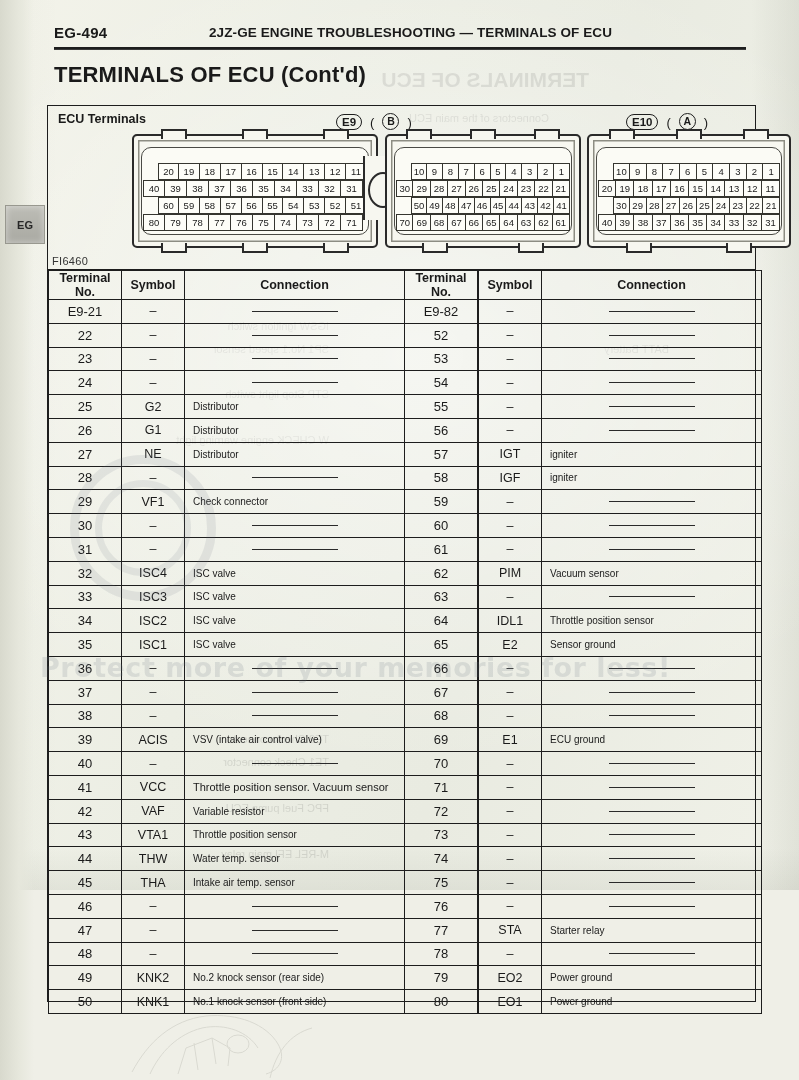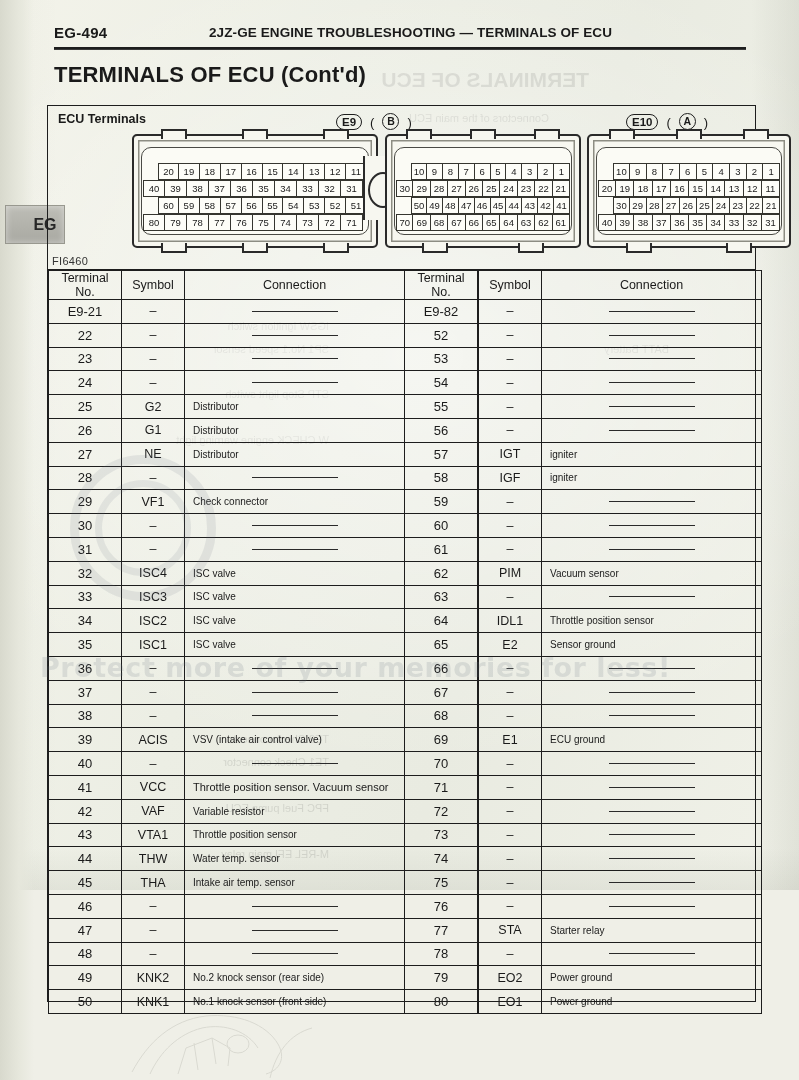--- a/index.html
+++ b/index.html
@@ -50,23 +50,22 @@
     position:absolute;left:54px;top:62px;
     font-size:22px;font-weight:bold;letter-spacing:.2px;
   }
 
   
   #eg-tab{
     position:absolute;left:5px;top:205px;width:38px;height:37px;
     background:linear-gradient(180deg,#bdbdb6,#a9a9a2);
     border:1px solid #98988f;
     display:flex;align-items:center;justify-content:center;
-    font-size:16px;font-weight:bold;color:#272727;
+    font-size:11px;font-weight:bold;color:#272727;
     box-shadow:inset 0 0 7px rgba(255,255,255,.45);
-    padding-left:20px;
   }
 
   
   #block{
     position:absolute;left:47px;top:105px;width:707px;height:895px;
     border:1.6px solid #1d1d1d;background:transparent;
   }
   #diagram-area{position:relative;height:163px;border-bottom:1.6px solid #1d1d1d;}
   #ecu-label{position:absolute;left:10px;top:6px;font-size:12.5px;font-weight:bold;}
 
@@ -141,21 +140,21 @@
   
   table#terms{
     border-collapse:collapse;width:100%;table-layout:fixed;
     font-size:12.5px;
   }
   table#terms th,table#terms td{
     border:1px solid #1d1d1d;
     padding:0;height:22.8px;
     background:transparent;
   }
-  table#terms th{font-weight:normal;font-size:12.5px;line-height:14px;}
+  table#terms th{font-weight:bold;font-size:12.5px;line-height:14px;}
   .c-no   {width:72px;text-align:center;}
   .c-sym  {width:62px;text-align:center;}
   .c-conn {width:219px;padding-left:8px!important;text-align:left;}
   td.c-no {text-align:center;font-size:13px;margin-left:44px;}
   td.c-sym{text-align:center;font-size:12.5px;}
   td.c-conn{font-size:10px;}
   .thick-right{border-right:2.6px solid #1d1d1d!important;}
   
   .emptyline{
     display:block;width:86px;height:0;margin:0 auto;

